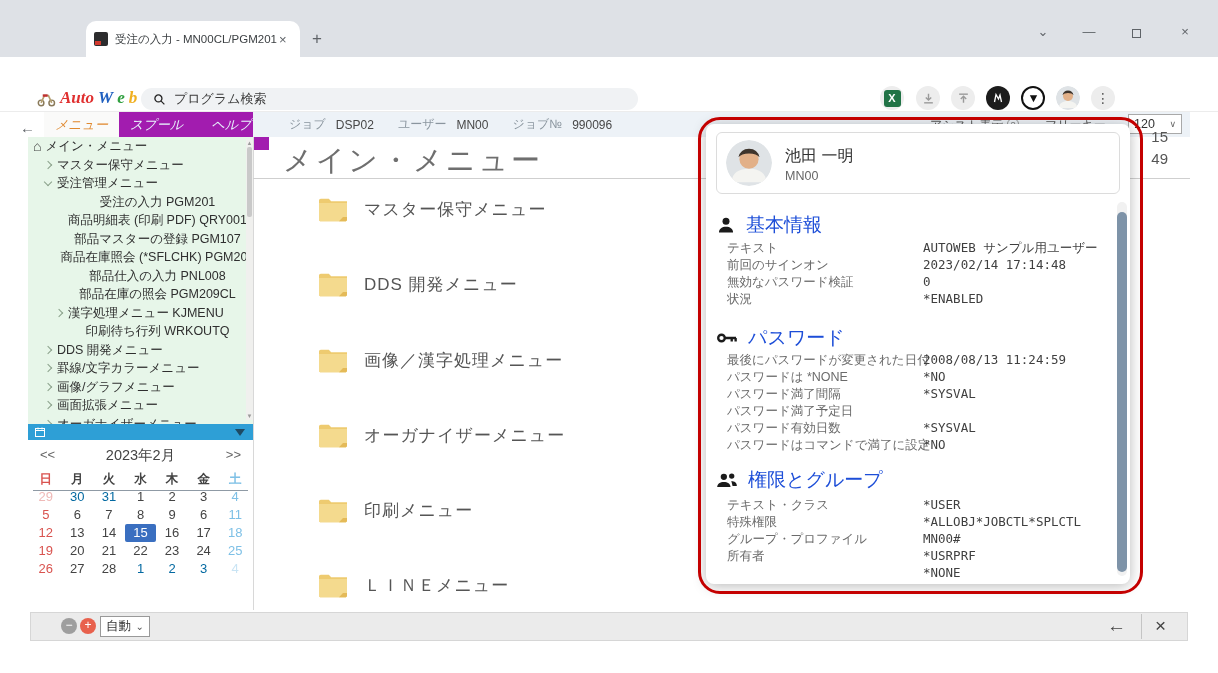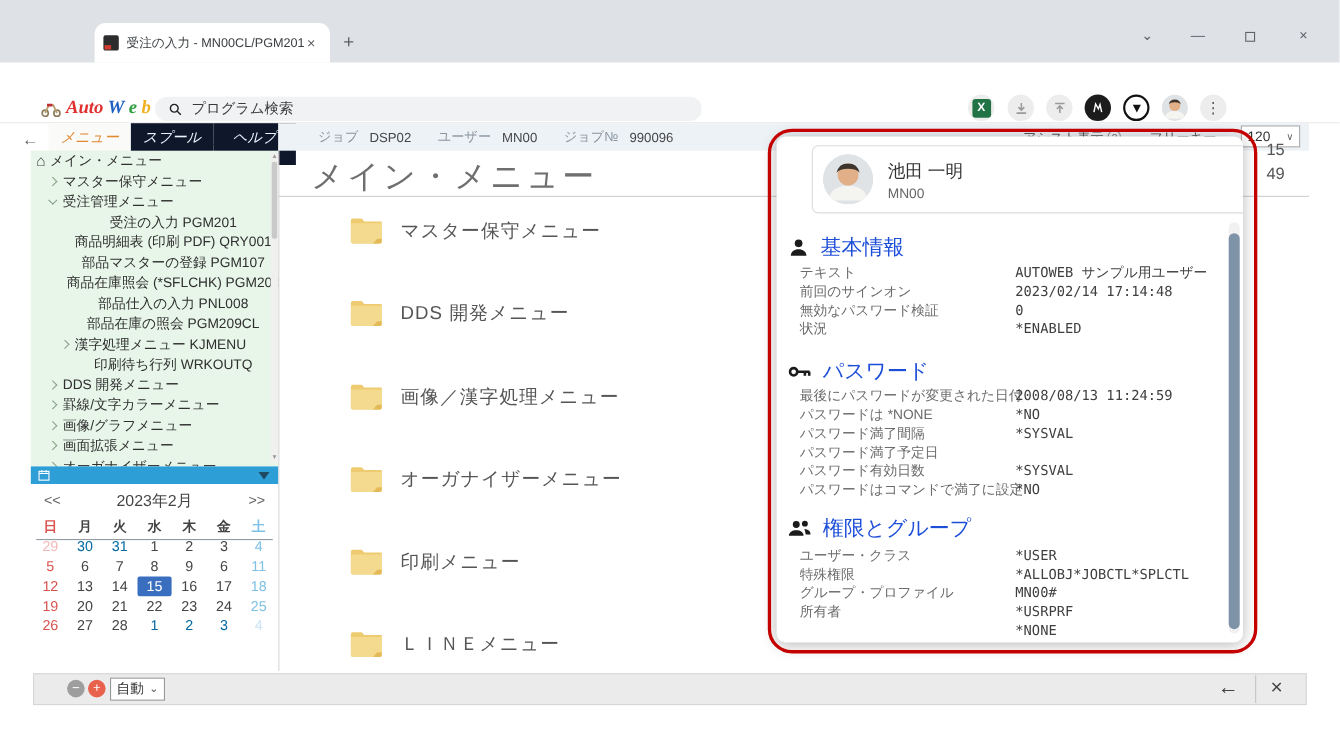--- a/index.html
+++ b/index.html
@@ -44,21 +44,21 @@
   .excel-sq { width:17px; height:17px; background:#217346; border-radius:3px; color:#fff; font-size:11px;
               font-weight:bold; display:flex; align-items:center; justify-content:center; }
   .black-circle { background:#1c1c1c; color:#fff; font-size:13px; font-weight:bold; }
   .ring-circle { background:#fff; border:2.5px solid #111; color:#111; font-size:9px; }
   .dots { color:#5a5a5a; font-size:14px; letter-spacing:0; }
 
   
   .sb-tabs { position:absolute; left:44px; top:112px; width:225px; height:38px; display:flex;font-style:italic; }
   .sb-tab { flex:1; text-align:center; line-height:25px; font-size:13px; }
   .sb-tab.active { background:#fafaf9; color:#e0892f; }
-  .sb-tab.blue { background:#0f172a; color:#e8f6fd; }
+  .sb-tab.blue { background:#a21caf; color:#e8f6fd; }
   .tree { position:absolute; left:28px; top:137px; width:225px; height:287px; background:#e7f6e9; overflow:hidden; }
   .tree-item { height:18.5px; line-height:18.5px; font-size:12.5px; color:#2f2f2f; white-space:nowrap; display:flex; align-items:center;}
   .ti-l0 { padding-left:5px; } .ti-l1 { padding-left:17px; } .ti-l2 { padding-left:34px;justify-content:center; } .ti-l2c { padding-left:28px; }
   .chev { display:inline-block; width:6px; height:6px; border-right:1.6px solid #8aa08a;
           border-bottom:1.6px solid #8aa08a; transform:rotate(-45deg); margin:0 6px 0 0; flex:0 0 6px;}
   .chev.open { transform:rotate(45deg); margin-top:-3px; }
   .home-glyph { font-size:14px; color:#444; margin-right:4px; }
   .tree-scroll { position:absolute; left:246px; top:139px; width:7px; height:281px; background:#f0f0ee; }
   .tree-scroll .arr { position:absolute; left:0; width:7px; font-size:6px; color:#9a9a9a; text-align:center; }
   .tree-thumb { position:absolute; left:1px; top:8px; width:5px; height:70px; background:#c9c9c9; border-radius:2px;}
@@ -95,21 +95,21 @@
   .main-title { position:absolute; left:283px; top:141px; font-family:"DejaVu Serif","Liberation Serif",serif;
                 font-size:29px; font-weight:400; color:#6f6f6f; letter-spacing:3px; }
   .main-hr { position:absolute; left:253px; top:178px; width:937px; height:1px; background:#cfcfcf; }
   .folder-item { position:absolute; left:318px; display:flex; align-items:center; gap:16px; }
   .folder-label { font-size:17px; color:#555; letter-spacing:1px; }
 
   
   .popup { position:absolute; left:706px; top:124px; width:424px; height:460px; background:#fff;
            border-radius:8px; box-shadow:0 2px 14px rgba(0,0,0,.28); overflow:hidden; }
   .profile-box { position:absolute; left:10px; top:8px; width:404px; height:62px;
-                 border:1px solid #dcdcdc; border-radius:6px;margin-left:22px; }
+                 border:1px solid #dcdcdc; border-radius:6px; }
   .p-avatar { position:absolute; left:9px; top:7px; width:46px; height:46px; border-radius:50%; overflow:hidden; }
   .p-name { position:absolute; left:68px; top:13px; font-size:16px; color:#333; }
   .p-id { position:absolute; left:68px; top:36px; font-size:12.5px; color:#666; }
   .sec-head { position:absolute; left:10px; display:flex; align-items:center; gap:10px; }
   .sec-title { font-size:19px; color:#1d4ed8; }
   .p-row-label { position:absolute; left:21px; font-size:12.5px; color:#6b6b6b; }
   .p-row-value { position:absolute; left:217px; font-size:12.5px; color:#3f3f3f;
                  font-family:"DejaVu Sans Mono","Liberation Mono",monospace; }
   .pop-track { position:absolute; left:411px; top:78px; width:10px; height:374px; background:#f1f1f1; border-radius:5px;}
   .pop-thumb { position:absolute; left:411px; top:88px; width:10px; height:360px; background:#7e93a8; border-radius:5px;}
@@ -517,21 +517,21 @@
           <span>
             <svg width="22" height="18" viewBox="0 0 28 22" fill="#1b1b1b">
               <circle cx="10" cy="7" r="4"></circle>
               <path d="M1.5 20c0-4.3 3.8-6.5 8.5-6.5s8.5 2.2 8.5 6.5z"></path>
               <circle cx="20" cy="6" r="3.4"></circle>
               <path d="M19.5 12.3c4 .2 7 2.3 7 6.2h-5.4"></path>
             </svg>
           </span>
           <span class="sec-title">権限とグループ</span>
         </div>
-        <div class="p-row-label" style="top: 373px;">ユーザー・クラス</div>
+        <div class="p-row-label" style="top: 373px;">テキスト・クラス</div>
         <div class="p-row-value" style="top: 373px;">*USER</div>
         <div class="p-row-label" style="top: 390px;">特殊権限</div>
         <div class="p-row-value" style="top: 390px;">*ALLOBJ*JOBCTL*SPLCTL</div>
         <div class="p-row-label" style="top: 407px;">グループ・プロファイル</div>
         <div class="p-row-value" style="top: 407px;">MN00#</div>
         <div class="p-row-label" style="top: 424px;">所有者</div>
         <div class="p-row-value" style="top: 424px;">*USRPRF</div>
         <div class="p-row-label" style="top: 463px;">グループ権限</div>
         <div class="p-row-value" style="top: 441px;">*NONE</div>
       </div>

